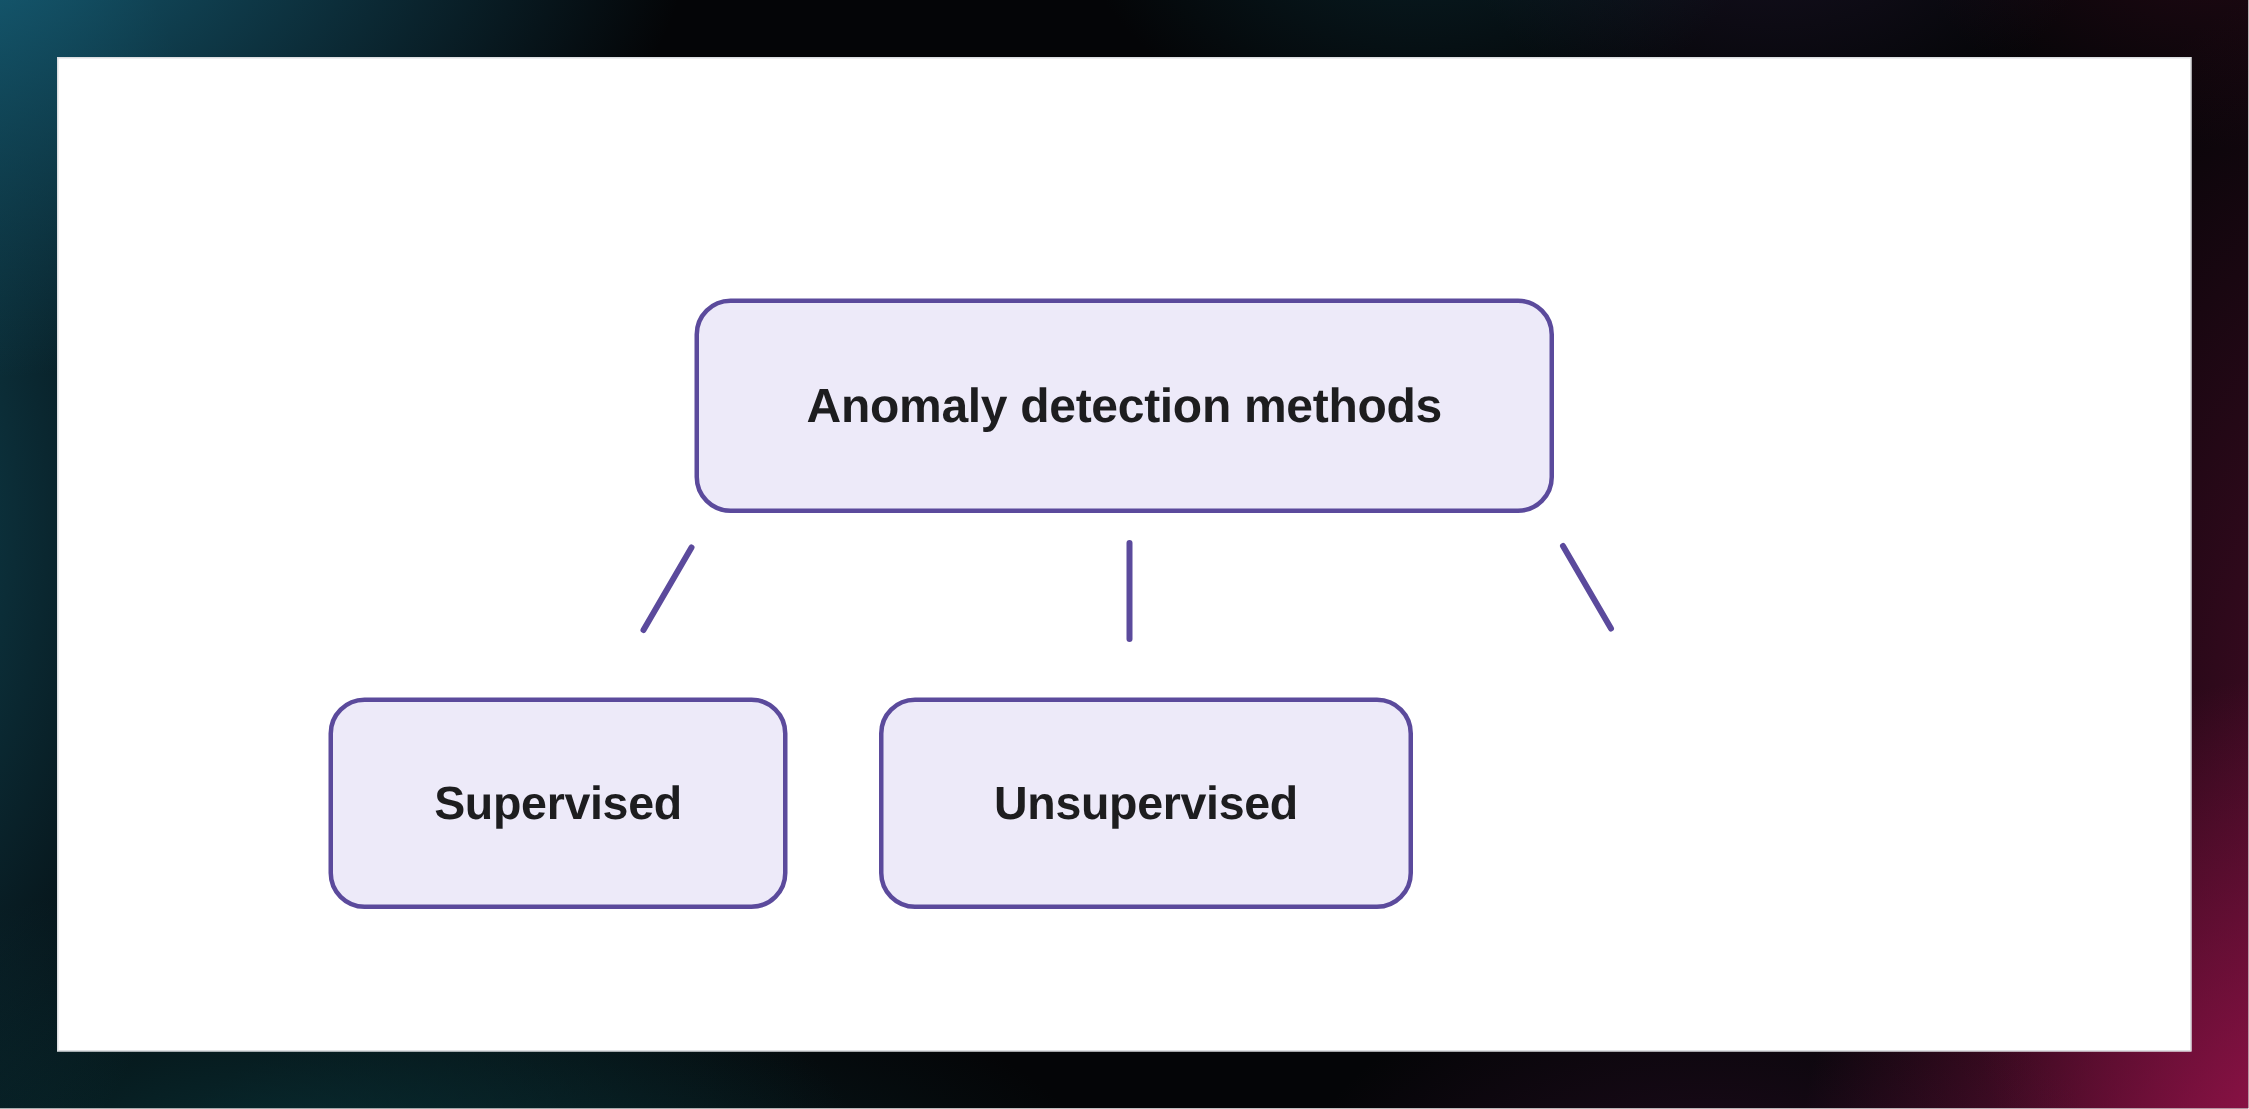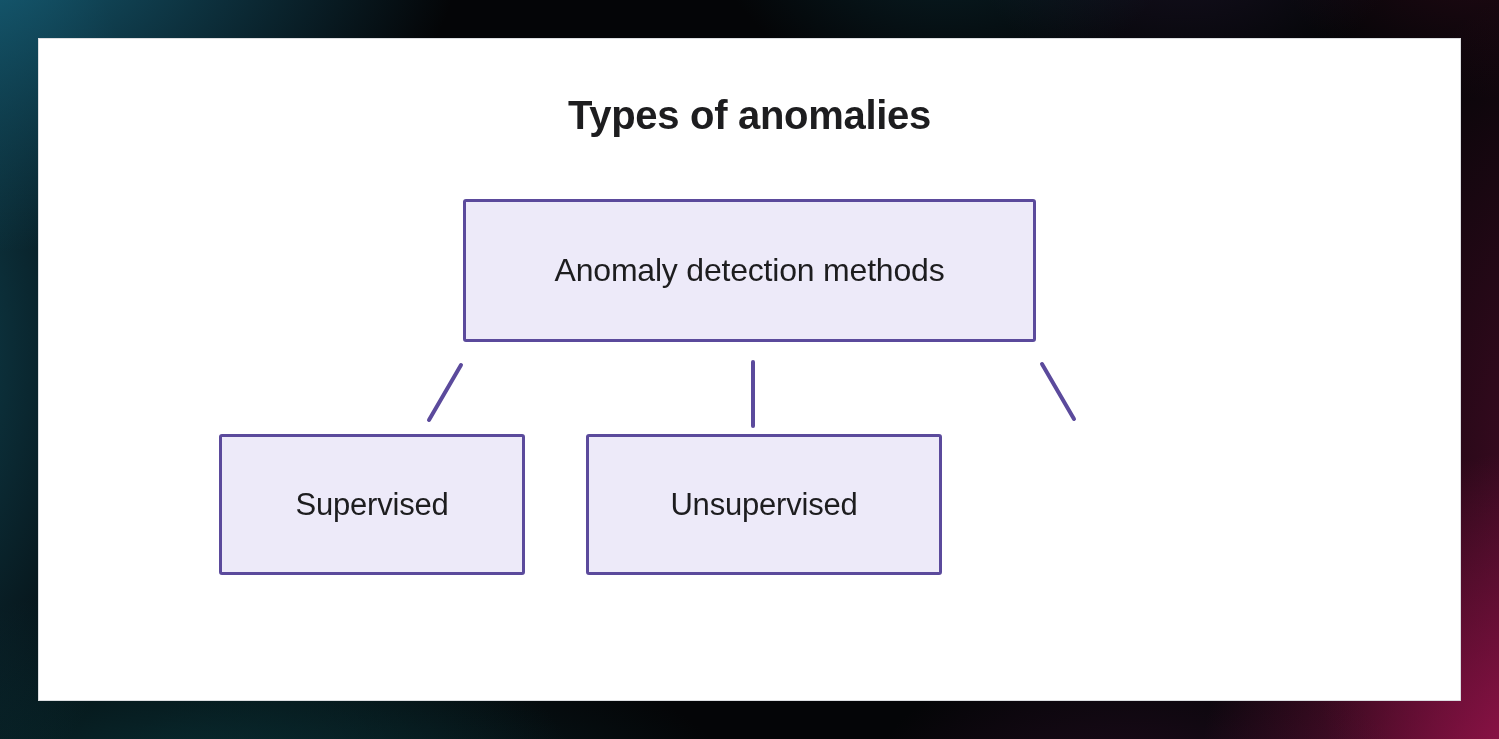--- a/index.html
+++ b/index.html
@@ -61,37 +61,37 @@
     line-height: 48px;
     font-weight: 700;
     letter-spacing: -0.3px;
     color: var(--text, #1D1D1F);
   }
   .node {
     position: absolute;
     box-sizing: border-box;
     background: var(--node-fill, #EDEAF9);
     border: 3px solid var(--node-border, #5B4A9C);
-    border-radius: 3px;
+    border-radius: 24px;
     display: flex;
     align-items: center;
     justify-content: center;
     text-align: center;
-    font-weight: 400;
+    font-weight: 700;
     color: var(--text, #1D1D1F);
     letter-spacing: -0.2px;
   }
   .node-root {
     left: 424px;
     top: 160px;
     width: 573px;
     height: 143px;
     font-size: 32px;
   }
-  .node-child { top: 395px; height: 141px; font-size: 31px; }
+  .node-child { top: 426px; height: 141px; font-size: 31px; }
   .node-supervised      { left: 180px; width: 306px; }
   .node-unsupervised    { left: 547px; width: 356px; }
   .node-semi-supervised { left: 902px; width: 388px; }
   .connectors {
     position: absolute;
     left: 0;
     top: 0;
     width: 1423px;
     height: 663px;
     pointer-events: none;
@@ -101,21 +101,20 @@
     stroke-width: 4;
     stroke-linecap: round;
   }
 </style>
 </head>
 <body>
 
 <div class="page">
   <div class="card">
 
-    <h1 class="title">Types of anomalies</h1>
 
     <svg class="connectors" viewBox="0 0 1423 663" preserveAspectRatio="none" aria-hidden="true">
       <line class="connector" x1="422" y1="326" x2="390" y2="381"></line>
       <line class="connector" x1="714" y1="323" x2="714" y2="387"></line>
       <line class="connector" x1="1003" y1="325" x2="1035" y2="380"></line>
     </svg>
 
     <div class="node node-root">
       <span>Anomaly detection methods</span>
     </div>

